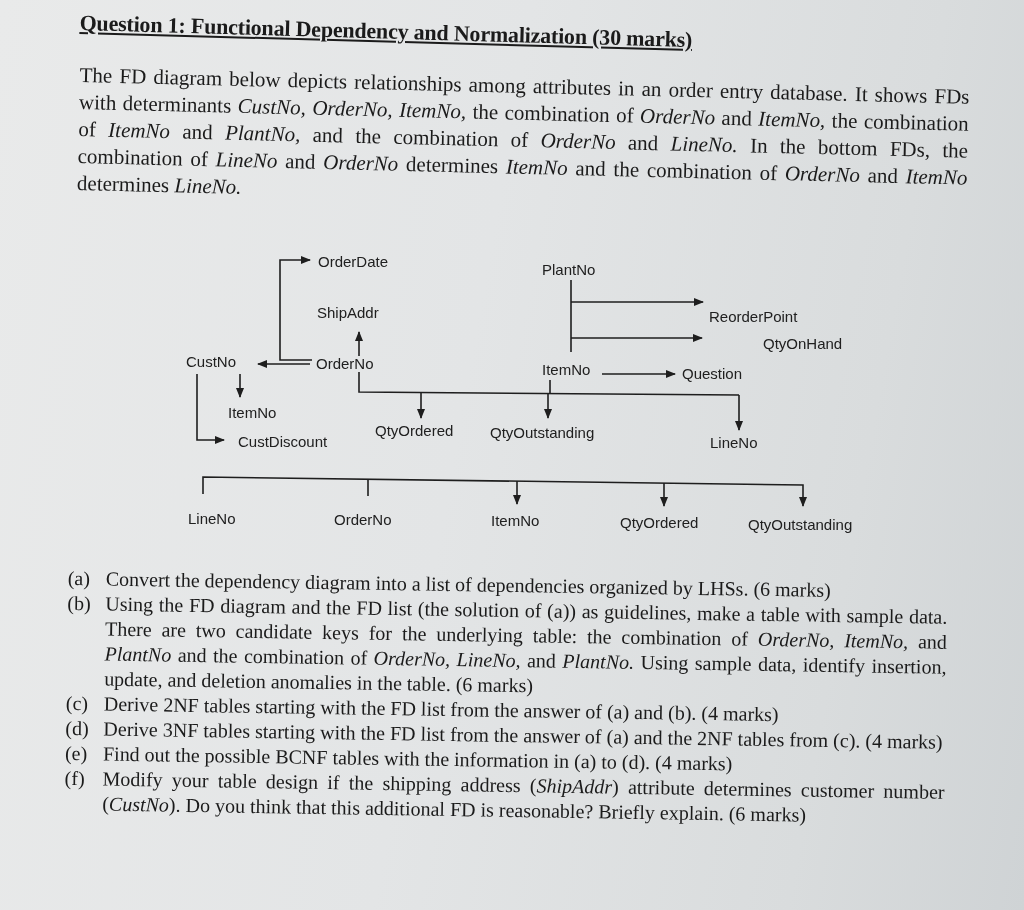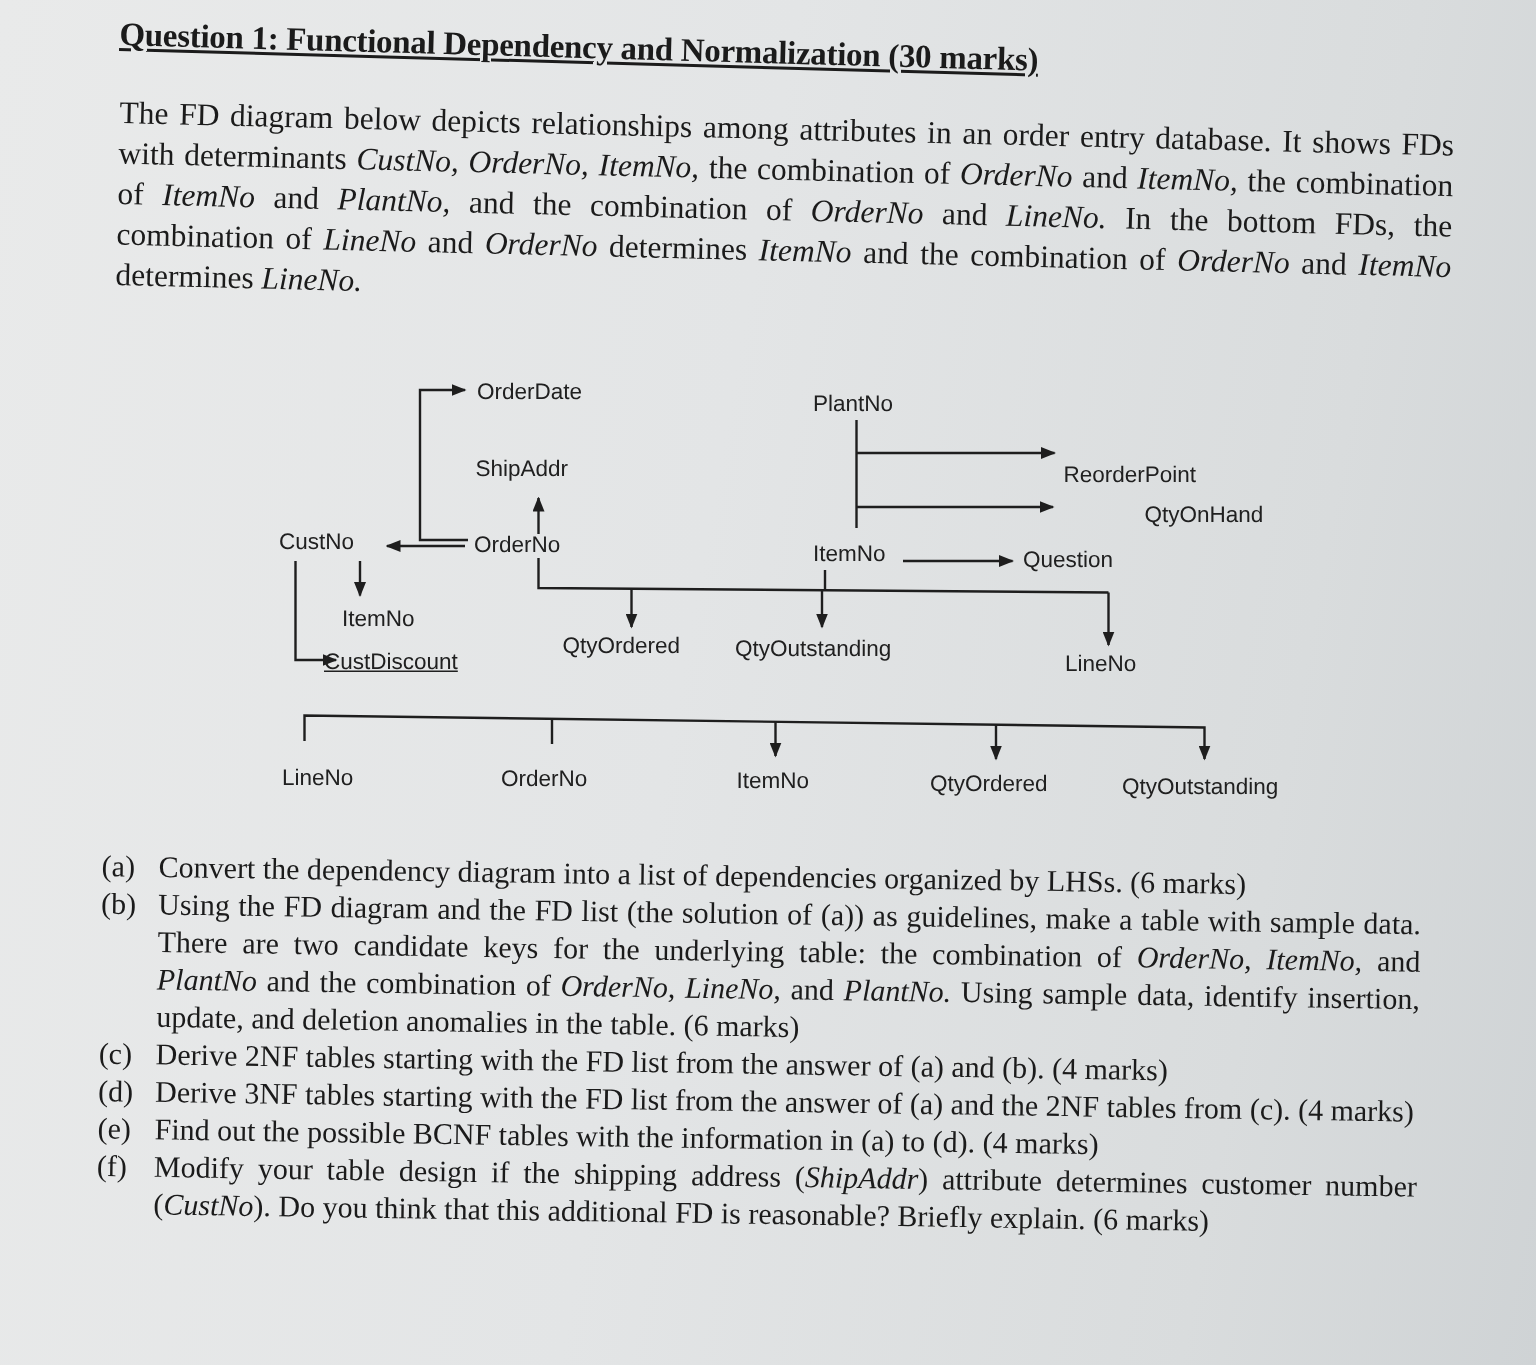--- a/index.html
+++ b/index.html
@@ -96,21 +96,21 @@
     <span class="lbl" style="left:539px; top:68px;">ReorderPoint</span>
     <span class="lbl" style="left:545px; top:95px;margin-left:48px;">QtyOnHand</span>
     <span class="lbl" style="left:16px; top:113px;">CustNo</span>
     <span class="lbl" style="left:146px; top:115px;">OrderNo</span>
     <span class="lbl" style="left:372px; top:121px;">ItemNo</span>
     <span class="lbl" style="left:512px; top:125px;">Question</span>
     <span class="lbl" style="left:58px; top:164px;">ItemNo</span>
     <span class="lbl" style="left:205px; top:182px;">QtyOrdered</span>
     <span class="lbl" style="left:320px; top:184px;">QtyOutstanding</span>
     <span class="lbl" style="left:540px; top:194px;">LineNo</span>
-    <span class="lbl" style="left:46px; top:193px;text-decoration:underline;">CustDiscount</span>
+    <span class="lbl" style="left:68px; top:193px;">CustDiscount</span>
 
     <span class="lbl" style="left:18px; top:270px;">LineNo</span>
     <span class="lbl" style="left:164px; top:271px;">OrderNo</span>
     <span class="lbl" style="left:321px; top:272px;">ItemNo</span>
     <span class="lbl" style="left:450px; top:274px;">QtyOrdered</span>
     <span class="lbl" style="left:578px; top:276px;">QtyOutstanding</span>
   </div>
 
   <div class="qs">
     <div class="q">

